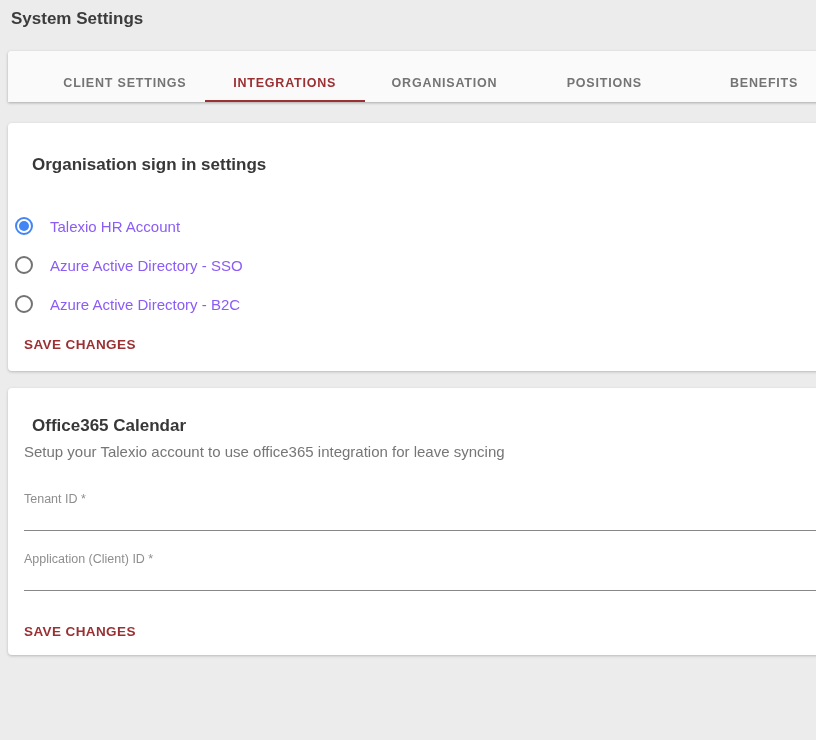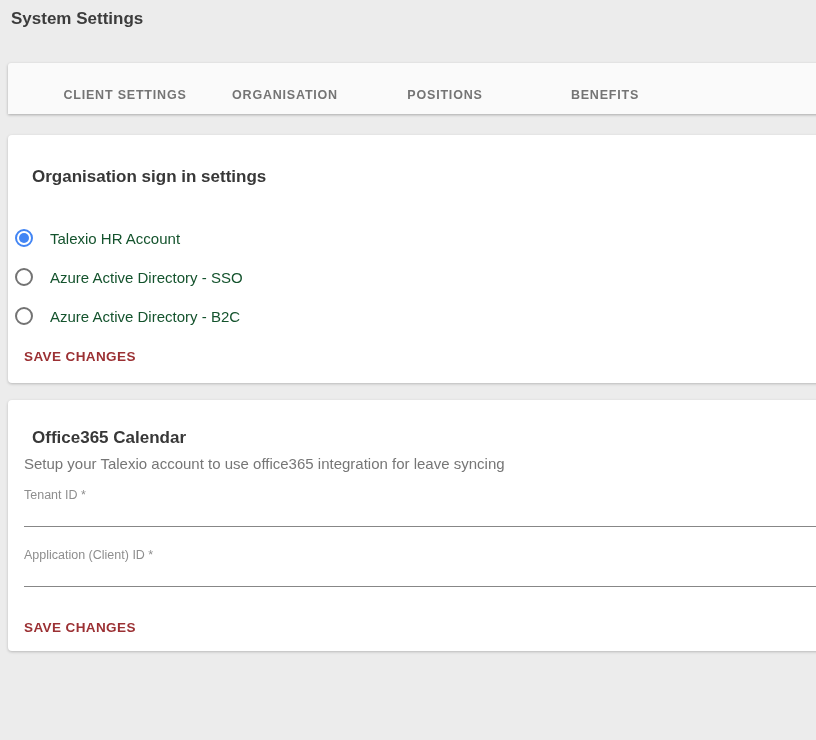--- a/index.html
+++ b/index.html
@@ -6,21 +6,21 @@
     margin: 0;
     padding: 0;
     width: 816px;
     height: 740px;
     overflow: hidden;
     background: #ececec;
     font-family: "Liberation Sans", sans-serif;
   }
 
   
-  .header { height: 63px; }
+  .header { height: 51px; }
   .page-title {
     padding: 9px 0 0 11px;
     font-size: 17px;
     font-weight: bold;
     color: #3c3c3c;
   }
 
   
   .tabbar {
     margin: 0 -28px 0 8px;
@@ -100,21 +100,21 @@
     content: "";
     position: absolute;
     left: 2px; top: 2px;
     width: 10px; height: 10px;
     border-radius: 50%;
     background: #4285f4;
   }
   .radio-label {
     margin-left: 17px;
     font-size: 15px;
-    color: #14532d;
+    color: #8b5cf6;
   }
 
   
   .save-btn {
     display: block;
     background: none;
     border: none;
     padding: 0;
     margin: 23px 0 0 0;
     font-family: "Liberation Sans", sans-serif;
@@ -122,21 +122,21 @@
     font-weight: bold;
     letter-spacing: .4px;
     color: #9b3033;
     cursor: pointer;
     text-align: left;
   }
   .card.second .save-btn { margin-top: 33px; }
 
   
   .field { margin-top: 21px; }
-  .field.first { margin-top: 15px; }
+  .field.first { margin-top: 31px; }
   .field label {
     display: block;
     height: 14px;
     font-size: 12.5px;
     color: #8e8e8e;
   }
   .field input {
     display: block;
     width: 100%;
     height: 25px;
@@ -155,20 +155,21 @@
 </style>
 </head>
 <body>
 
 <div class="header">
   <div class="page-title">System Settings</div>
 </div>
 
 <div class="tabbar">
   <div class="tab">CLIENT SETTINGS</div>
+  <div class="tab active">INTEGRATIONS</div>
   <div class="tab">ORGANISATION</div>
   <div class="tab">POSITIONS</div>
   <div class="tab">BENEFITS</div>
 </div>
 
 <div class="card">
   <h2>Organisation sign in settings</h2>
 
   <div class="radio-group">
     <div class="radio-row">

